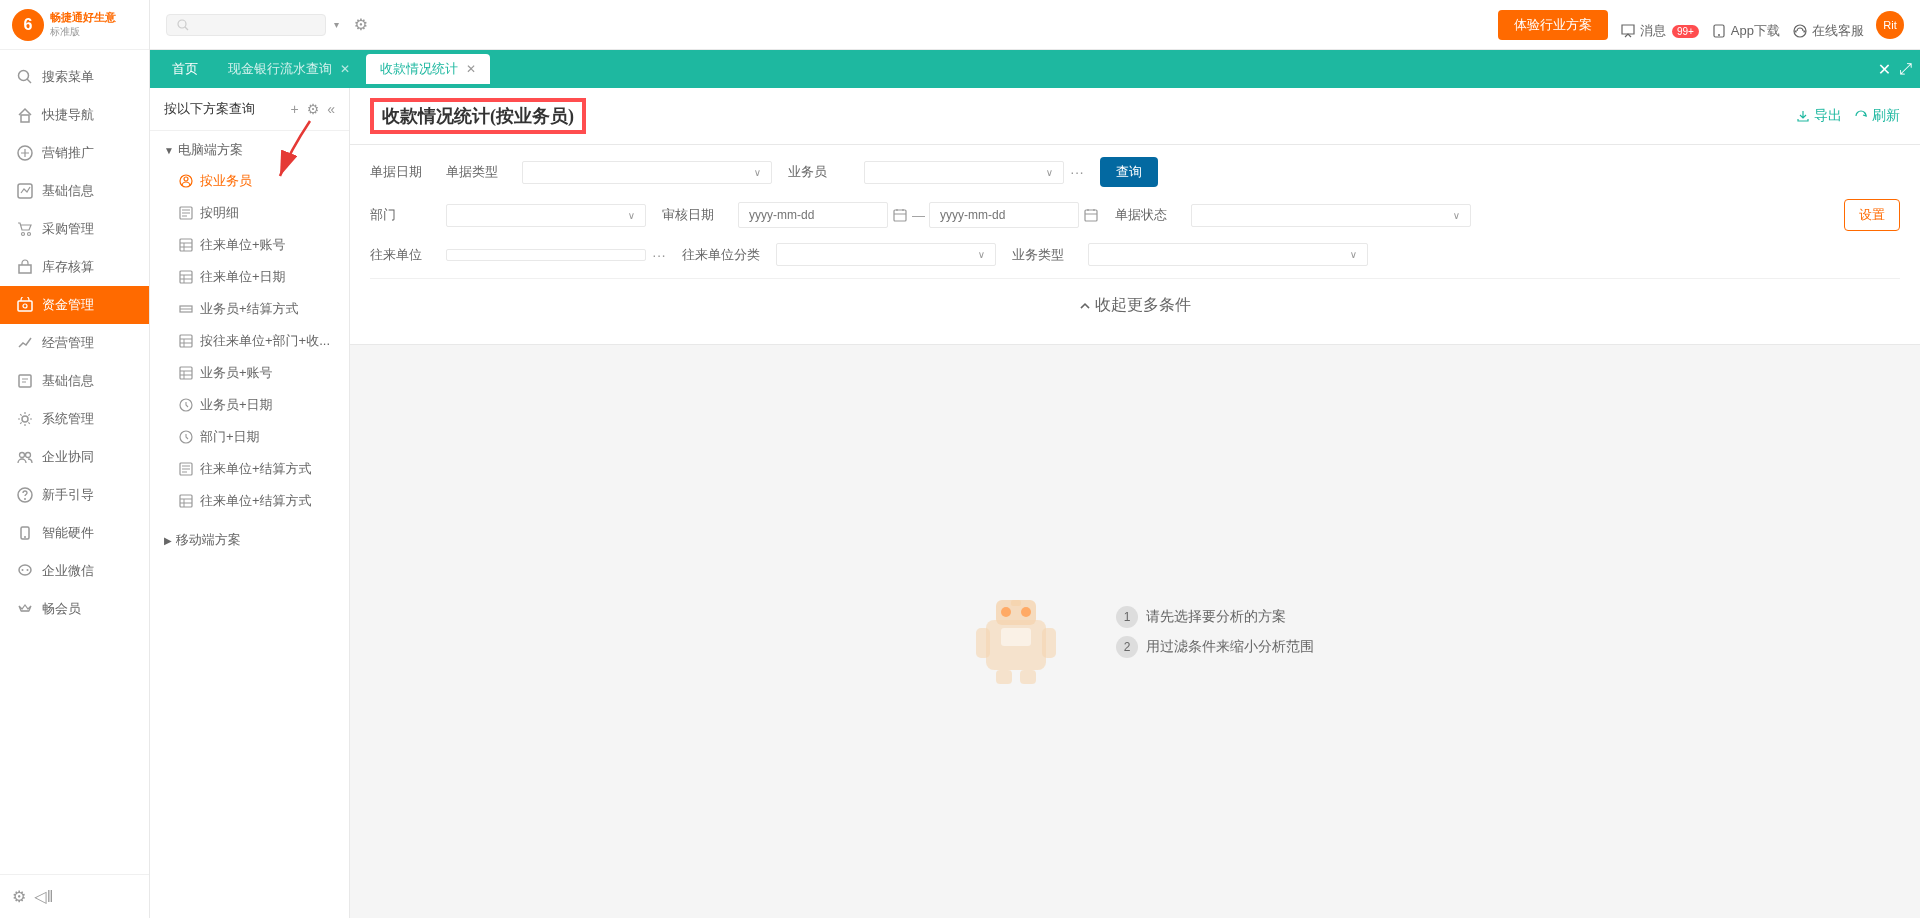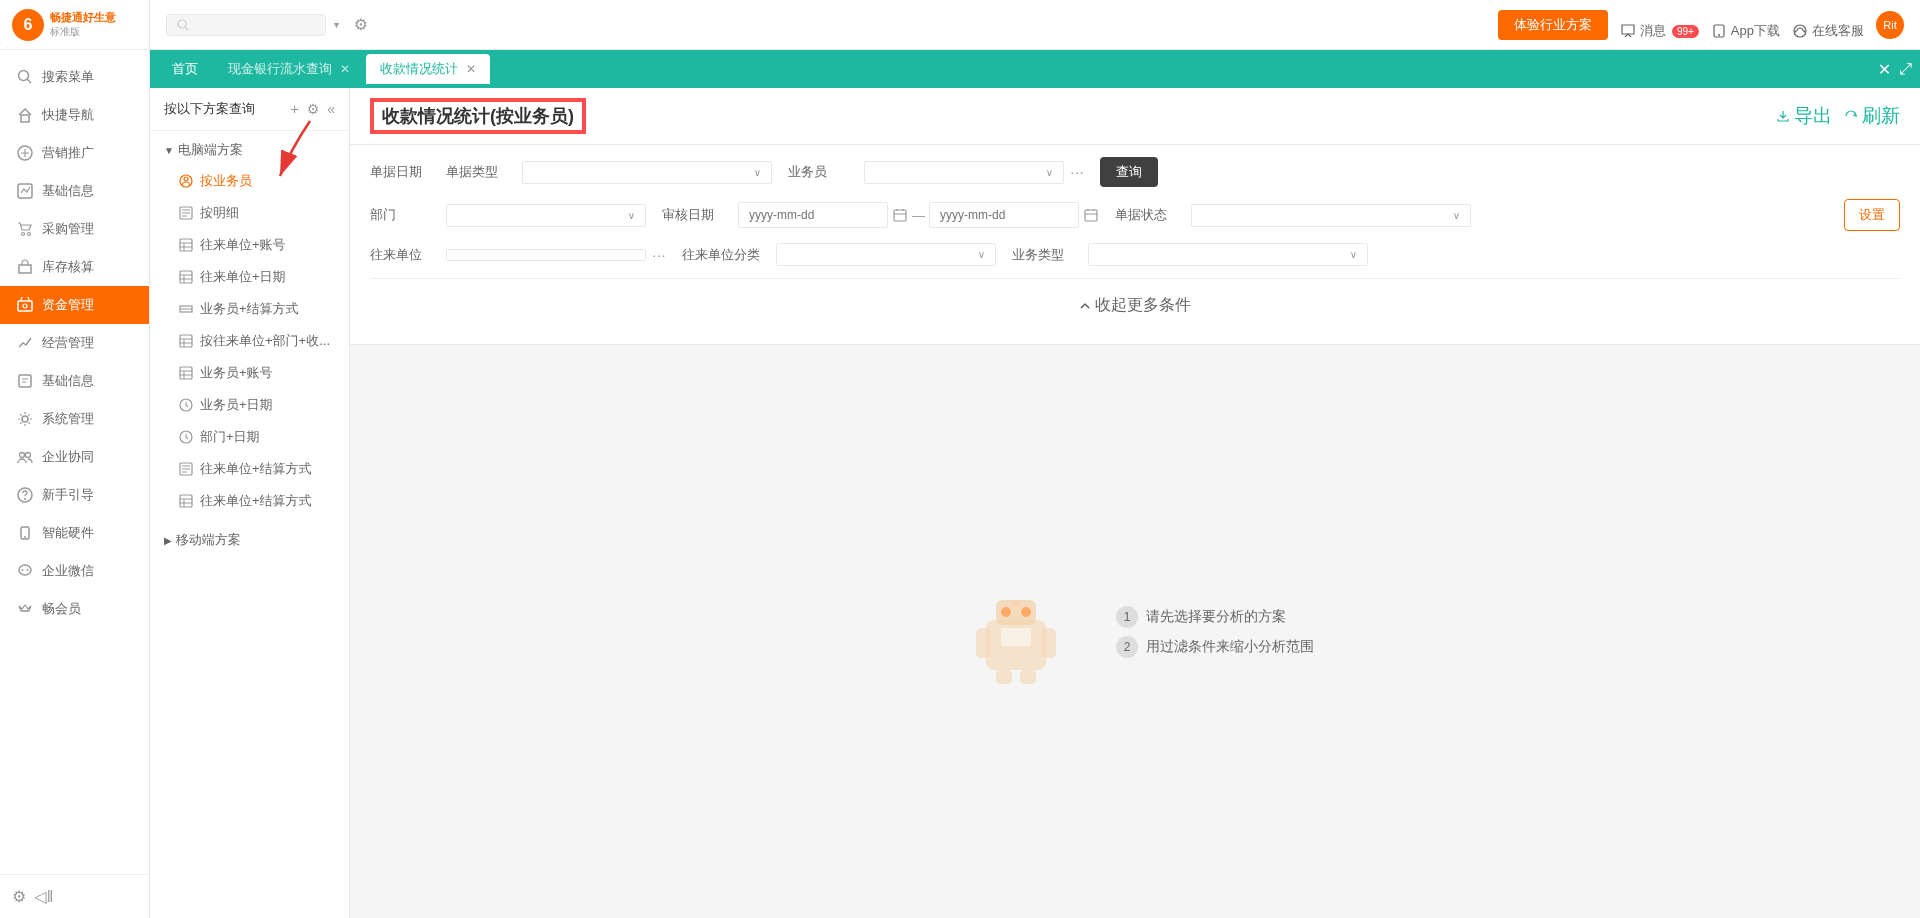--- a/index.html
+++ b/index.html
@@ -59,21 +59,21 @@
     .scheme-item.active { color: #ff6a00; }
     .scheme-item-icon { width: 16px; height: 16px; display: flex; align-items: center; justify-content: center; font-size: 12px; flex-shrink: 0; }
 
     
     .content-area { flex: 1; display: flex; flex-direction: column; overflow: hidden; }
 
     
     .page-header { background: #fff; padding: 10px 20px; display: flex; align-items: center; justify-content: space-between; border-bottom: 1px solid #e8e8e8; }
     .page-title { font-size: 18px; font-weight: bold; color: #333; border: 2px solid #ff4d4f; padding: 2px 8px; }
     .page-header-actions { display: flex; gap: 12px; align-items: center; }
-    .header-action-btn { display: flex; align-items: center; gap: 4px; color: #1eb8a0; cursor: pointer; font-size: 19px; background: none; border: none; }
+    .header-action-btn { display: flex; align-items: center; gap: 4px; color: #1eb8a0; cursor: pointer; font-size: 14px; background: none; border: none; }
 
     
     .filter-area { background: #fff; padding: 12px 20px; border-bottom: 1px solid #e8e8e8; }
     .filter-row { display: flex; align-items: center; gap: 16px; margin-bottom: 12px; }
     .filter-row:last-child { margin-bottom: 0; }
     .filter-label { font-size: 13px; color: #666; flex-shrink: 0; min-width: 60px; }
     .filter-date-group { display: flex; align-items: center; gap: 6px; }
     .date-btn { padding: 4px 10px; font-size: 12px; border: 1px solid #e8e8e8; background: white; cursor: pointer; border-radius: 2px; color: #666; }
     .date-btn.active { background: #ff6a00; color: white; border-color: #ff6a00; border-radius: 10px; }
     .date-range { font-size: 12px; color: #666; }
@@ -85,21 +85,21 @@
     .filter-dots { color: #999; cursor: pointer; font-size: 14px; }
     .collapse-btn { display: flex; align-items: center; justify-content: center; padding: 8px; color: #666; cursor: pointer; font-size: 16px; gap: 4px; }
 
     
     .data-area { flex: 1; background: #f5f5f5; display: flex; flex-direction: column; align-items: center; justify-content: center; padding: 20px; }
     .empty-hints { display: flex; flex-direction: column; gap: 8px; }
     .empty-hint { display: flex; align-items: center; gap: 8px; color: #666; font-size: 14px; }
     .hint-num { width: 22px; height: 22px; border-radius: 50%; background: #ddd; display: flex; align-items: center; justify-content: center; font-size: 12px; color: #666; flex-shrink: 0; }
 
     
-    .highlight-box { border: 2px solid #ff4d4f; display: inline-flex; align-items: center; }
+    .highlight-box { border: 2px solid #ff4d4f; display: inline-flex; align-items: center; font-family: Liberation Serif, serif; }
 
     .collapse-row { display: flex; justify-content: center; padding: 8px; border-top: 1px solid #f0f0f0; }
 
     .topbar-left { display: flex; align-items: center; gap: 8px; }
   </style>
 </head>
 <body>
 
 <div class="app-container">
 
@@ -516,21 +516,21 @@
               <span class="select-arrow">∨</span>
             </div>
             <span class="filter-label">业务员</span>
             <div style="display:flex;align-items:center;gap:6px;">
               <div class="filter-select" style="min-width:200px;">
                 <span></span>
                 <span class="select-arrow">∨</span>
               </div>
               <span class="filter-dots">···</span>
             </div>
-            <button style="padding:6px 16px;background:#404040;color:white;border:none;border-radius:4px;cursor:pointer;font-size:13px;">查询</button>
+            <button style="padding:6px 16px;background:#0369a1;color:white;border:none;border-radius:4px;cursor:pointer;font-size:13px;">查询</button>
           </div>
 
           <div class="filter-row">
             <span class="filter-label">部门</span>
             <div class="filter-select" style="min-width:200px;">
               <span></span>
               <span class="select-arrow">∨</span>
             </div>
             <span class="filter-label">审核日期</span>
             <div style="display:flex;align-items:center;gap:4px;">

